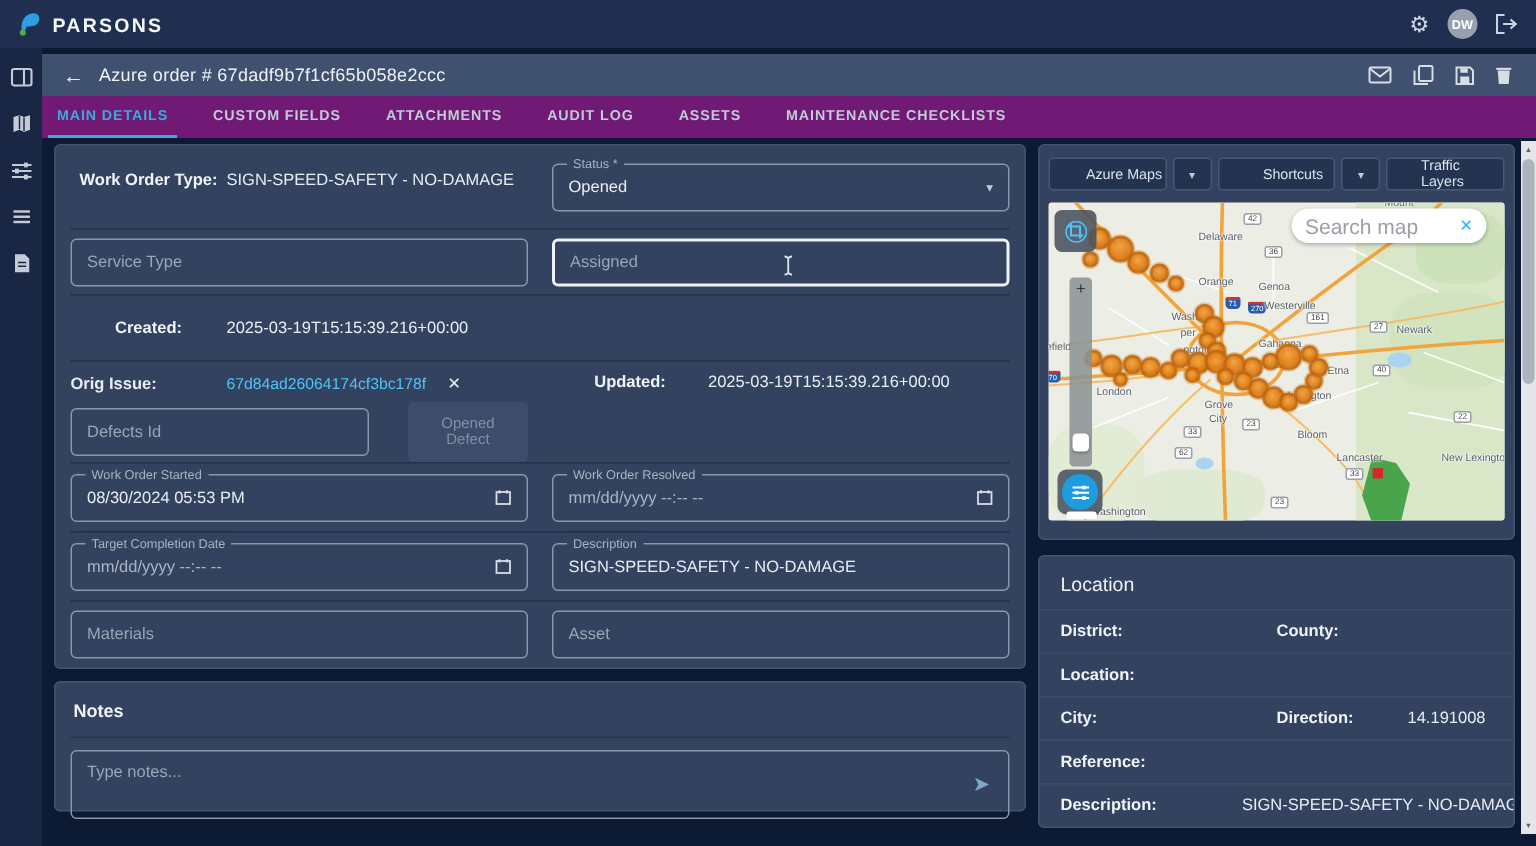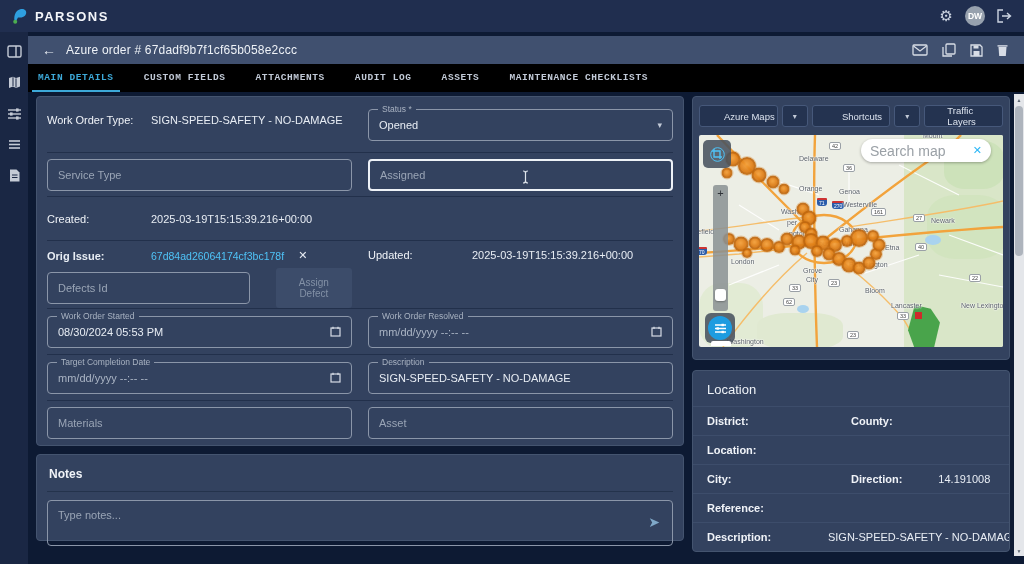--- a/index.html
+++ b/index.html
@@ -19,38 +19,38 @@
   .side-ic { width:15px; height:15px; opacity:.9; }
 
   
   .wo-header { position:absolute; left:28px; top:36px; width:996px; height:28px; background:#40506f; display:flex; align-items:center; z-index:20; }
   .back-arrow { font-size:14px; color:#e6ebf2; margin:0 10px 0 14px; }
   .wo-title { font-size:12px; color:#eef2f7; letter-spacing:.2px; }
   .wo-actions { margin-left:auto; margin-right:16px; display:flex; gap:14px; align-items:center; }
   .wo-actions svg { display:block; }
 
   
-  .tabbar { position:absolute; left:28px; top:64px; width:996px; height:28px; background:#000000; display:flex; align-items:center; gap:26px; padding-left:8px; z-index:20;font-family:Liberation Mono, monospace; }
+  .tabbar { position:absolute; left:28px; top:64px; width:996px; height:28px; background:#701a75; display:flex; align-items:center; gap:26px; padding-left:8px; z-index:20; }
   .tab { font-size:9.5px; font-weight:bold; letter-spacing:.6px; color:#c2cad7; padding:8px 2px 9px 2px; position:relative; white-space:nowrap; }
   .tab.active { color:#3da9d8; }
   .tab.active::after { content:""; position:absolute; left:-4px; right:-4px; bottom:0; height:2px; background:#3da9d8; }
 
   
   .panel { position:absolute; background:#33425f; border:1px solid #44546f; border-radius:4px; }
   .panel-main { left:36px; top:96px; width:648px; height:350px; padding:8px 10px 0 10px; }
   .panel-notes { left:36px; top:454px; width:648px; height:87px; padding:8px 10px; }
   .panel-map { left:692px; top:96px; width:318px; height:264px; padding:8px 6px; }
   .panel-loc { left:692px; top:370px; width:318px; height:182px; overflow:hidden; }
 
   
   .frow { display:flex; gap:16px; border-bottom:1px solid rgba(10,22,44,.4); }
   .frow:last-child { border-bottom:none; }
   .fcell { flex:1; min-width:0; position:relative; }
   .kv { display:flex; align-items:flex-start; padding-top:9px; }
-  .kv .k { font-size:11px; font-weight:normal; color:#f0f3f8; width:104px; flex-shrink:0; }
+  .kv .k { font-size:11px; font-weight:bold; color:#f0f3f8; width:104px; flex-shrink:0;text-align:center; }
   .kv .v { font-size:11px; color:#e8edf4; }
 
   .tfield { position:relative; border:1px solid #8b96a9; border-radius:4px; height:32px; display:flex; align-items:center; padding:0 10px; background:transparent; }
   .tfield.focused { border:2px solid #eef2f7; }
   .tfield input { background:transparent; border:none; outline:none; color:#e8edf4; font-size:11px; width:100%; font-family:inherit; }
   .tfield input::placeholder { color:#9aa5b6; opacity:1; }
   .flabel { position:absolute; top:-6px; left:9px; background:#33425f; padding:0 4px; font-size:8.5px; color:#a9b3c2; line-height:1.2; }
   .fvalue { font-size:11px; color:#e8edf4; }
   .chev { margin-left:auto; font-size:9px; color:#c2cad7; }
   .cal { margin-left:auto; flex-shrink:0; }
@@ -244,21 +244,21 @@
     <div class="fcell">
       <div style="display:flex; align-items:center; padding-top:8px;">
         <span class="k" style="font-size:11px; font-weight:bold; width:104px;">Orig Issue:</span>
         <span class="link">67d84ad26064174cf3bc178f</span>
         <span class="xclose">✕</span>
       </div>
       <div style="display:flex; align-items:center; gap:26px; margin-top:6px;">
         <div class="tfield" style="width:220px;">
           <input type="text" placeholder="Defects Id" style="">
         </div>
-        <button class="btn-disabled">Assign Defect</button>
+        <button class="btn-disabled">Opened Defect</button>
       </div>
     </div>
     <div class="fcell kv" style="padding-top:8px;">
       <span class="k">Updated:</span>
       <span class="v">2025-03-19T15:15:39.216+00:00</span>
     </div>
   </div>
 
   <div class="frow" style="height:46px; align-items:center;">
     <div class="fcell">

